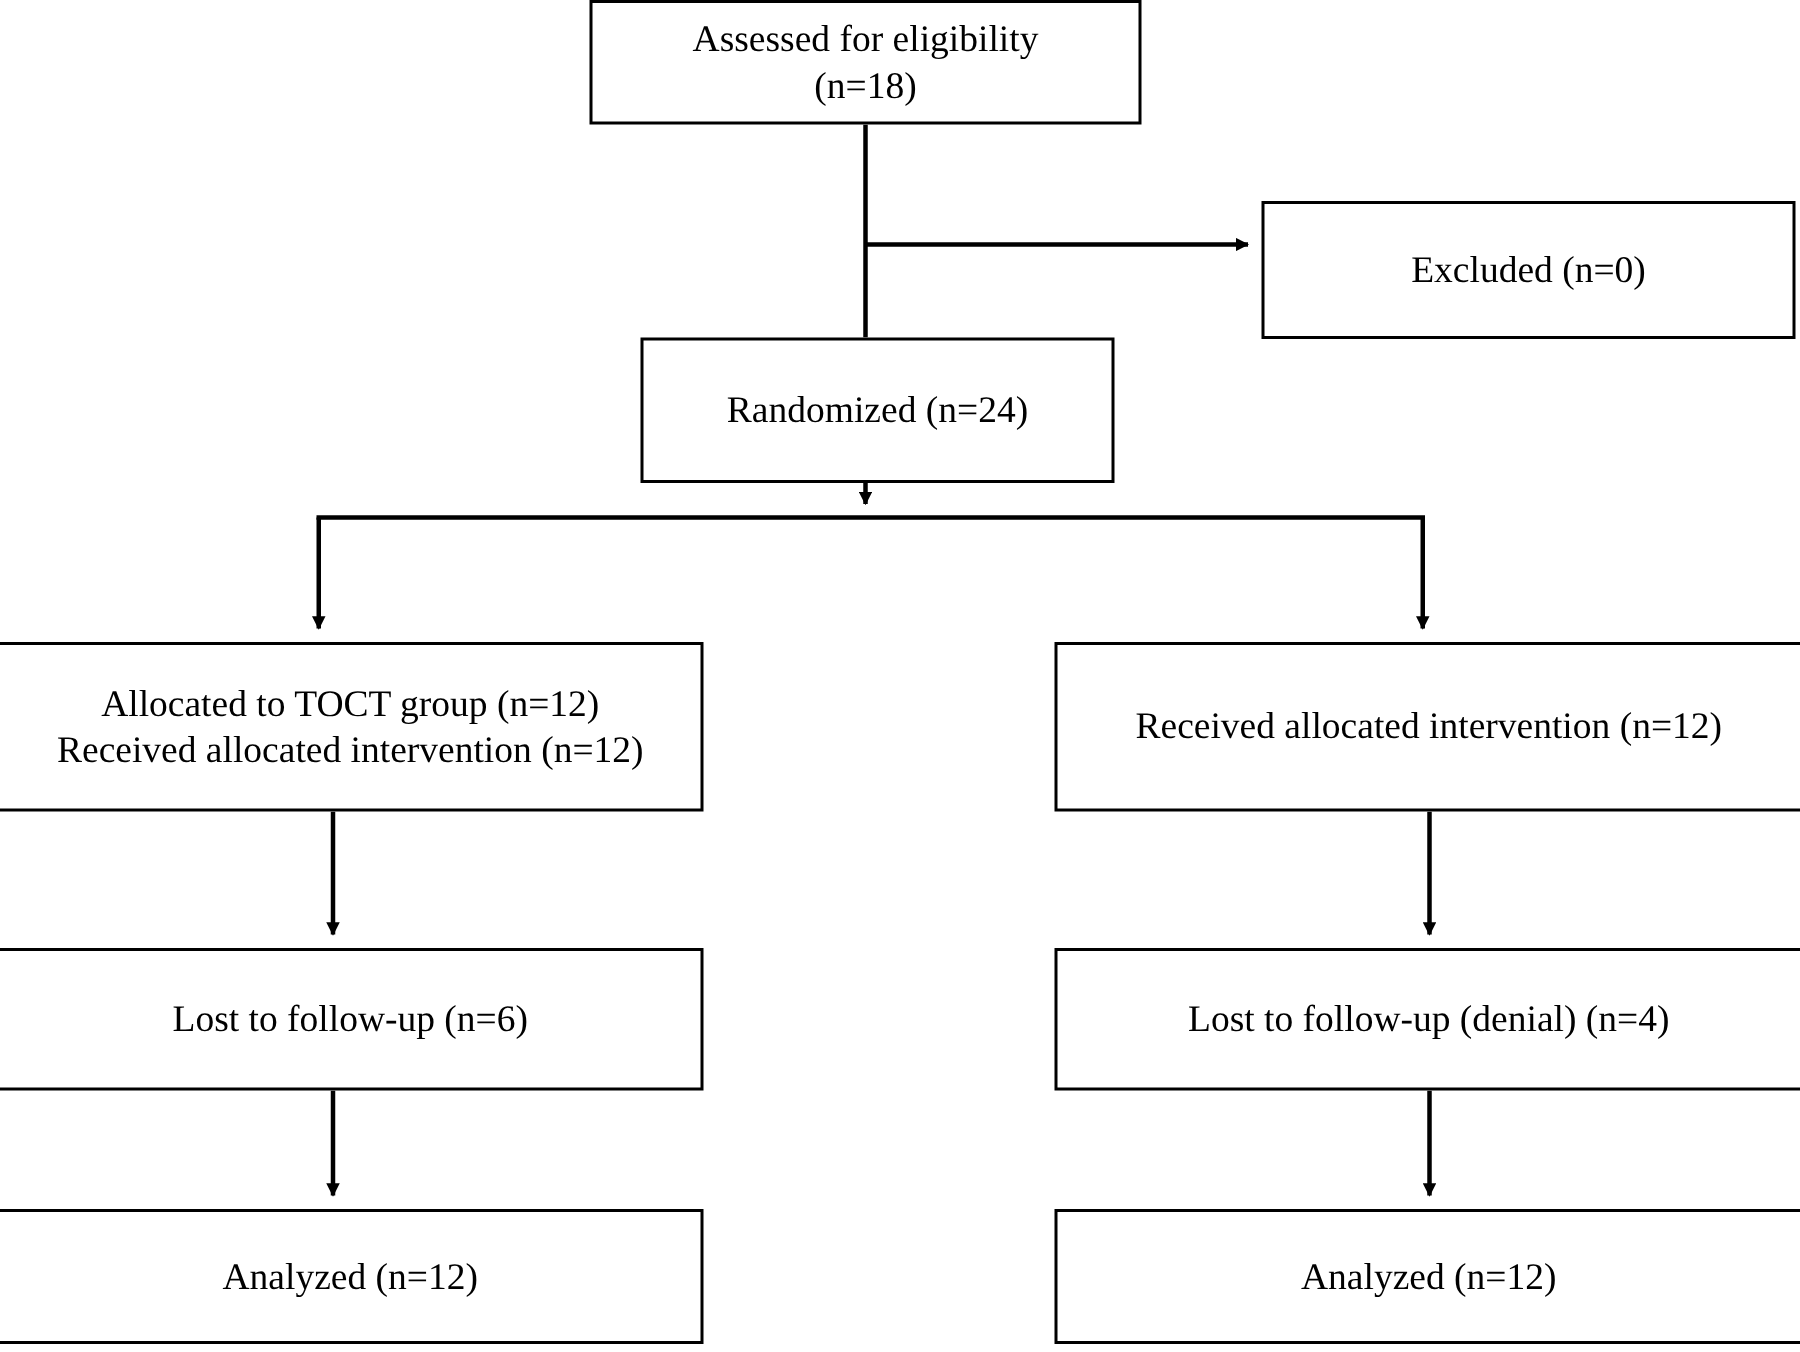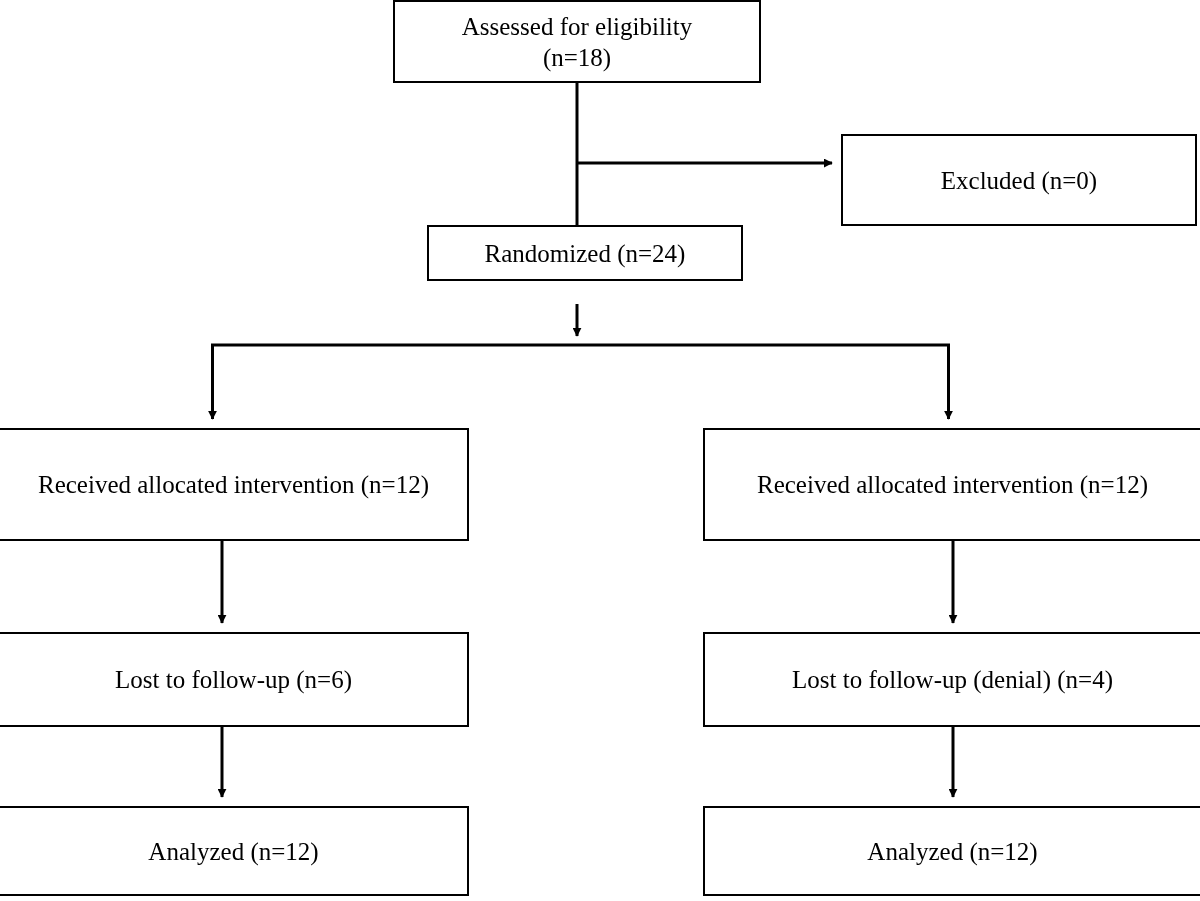--- a/index.html
+++ b/index.html
@@ -88,24 +88,25 @@
   </svg>
 
   <div id="nodes-layer">
       <div class="node-box" style="left: 393px; top: 0px; width: 368px; height: 83px;">
         <span class="node-line">Assessed for eligibility</span>
         <span class="node-line">(n=18)</span>
       </div>
       <div class="node-box" style="left: 841px; top: 134px; width: 356px; height: 92px;">
         <span class="node-line">Excluded (n=0)</span>
       </div>
-      <div class="node-box" style="left: 427px; top: 225px; width: 316px; height: 56px;">
+      <div class="node-box" style="left: 427px; top: 225px; width: 316px; height: 97px;">
         <span class="node-line">Randomized (n=24)</span>
       </div>
       <div class="node-box" style="left: -2px; top: 428px; width: 471px; height: 113px;">
+        <span class="node-line">Allocated to TOCT group (n=12)</span>
         <span class="node-line">Received allocated intervention (n=12)</span>
       </div>
       <div class="node-box" style="left: 703px; top: 428px; width: 499px; height: 113px;">
         <span class="node-line">Received allocated intervention (n=12)</span>
       </div>
       <div class="node-box" style="left: -2px; top: 632px; width: 471px; height: 95px;">
         <span class="node-line">Lost to follow-up (n=6)</span>
       </div>
       <div class="node-box" style="left: 703px; top: 632px; width: 499px; height: 95px;">
         <span class="node-line">Lost to follow-up (denial) (n=4)</span>

